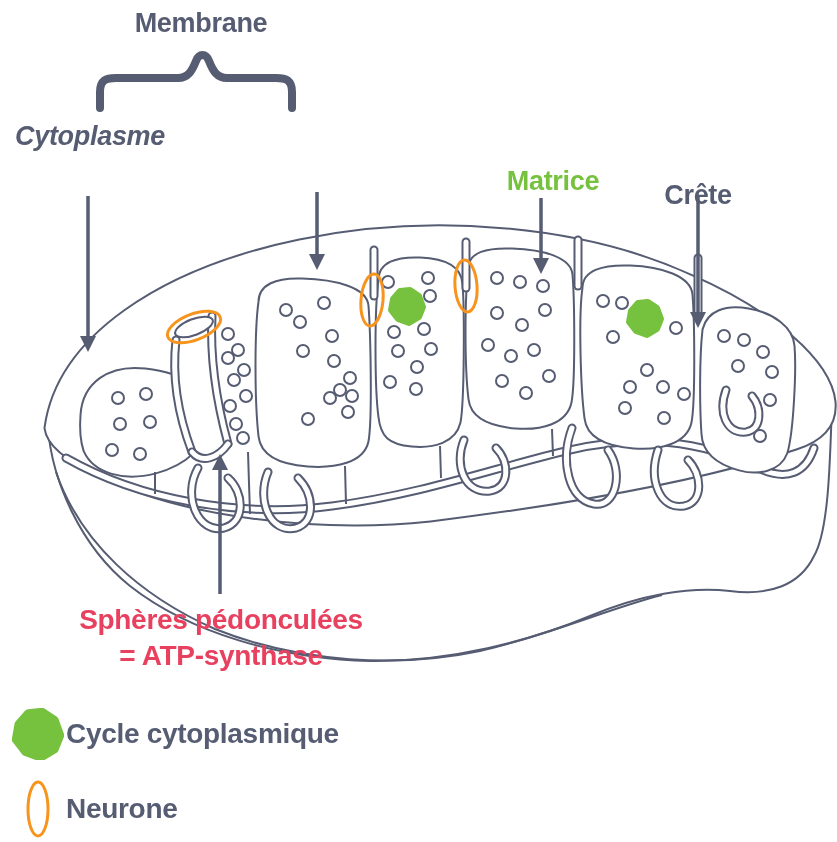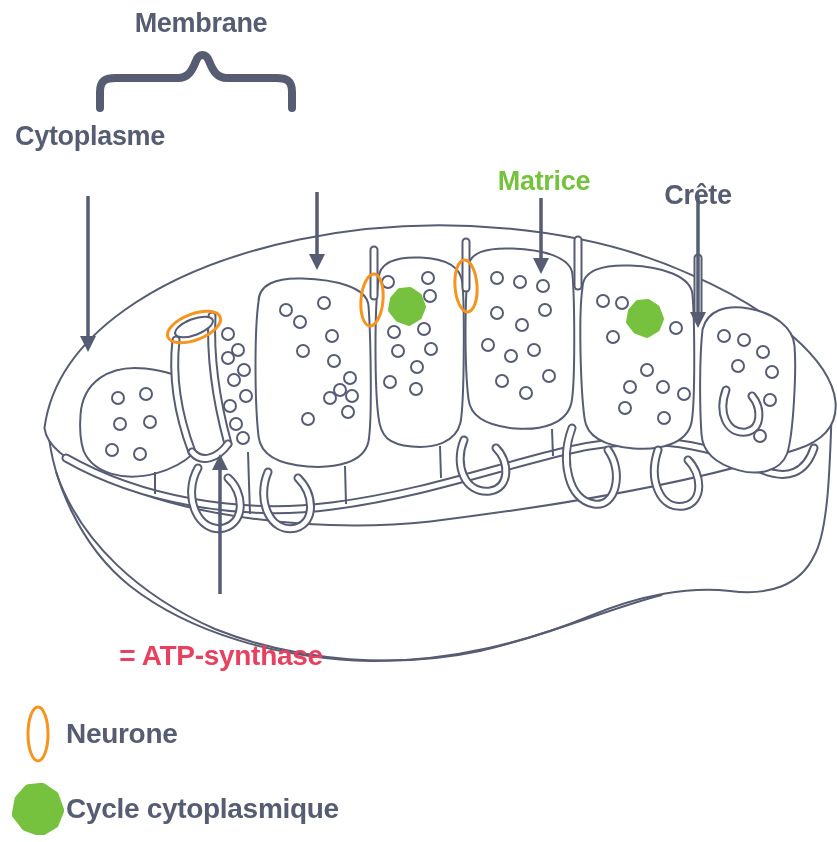--- a/index.html
+++ b/index.html
@@ -12,21 +12,21 @@
     font-family:"Liberation Sans","DejaVu Sans",sans-serif;
   }
   svg.fig{position:absolute;left:0;top:0;}
   .lbl{
     position:absolute; transform:translateX(-50%);
     font-size:27px; font-weight:700; color:var(--slate);
     text-align:center; white-space:nowrap; line-height:1.28;
     letter-spacing:-0.3px;
   }
   .lbl.wrap{white-space:normal; width:180px;}
-  .lbl.green{color:var(--green);}
+  .lbl.green{color:var(--green);margin-left:9px;}
   .lbl.red{color:var(--red); font-size:28px;}
   .legend{position:absolute; left:10px; top:703px; width:420px;}
   .legend-row{display:flex; align-items:center; margin-bottom:13px; height:62px;}
   .legend-sym{width:56px; display:flex; justify-content:center; align-items:center;}
   .legend-label{font-size:28px; font-weight:700; color:var(--slate); letter-spacing:-0.3px;}
   
   .ln{fill:none;stroke:var(--slate);stroke-width:2;}
   .fillw{fill:#ffffff;stroke:var(--slate);stroke-width:2;}
   .d9{fill:none;stroke:var(--slate);stroke-width:9;stroke-linecap:round;}
   .w5{fill:none;stroke:#ffffff;stroke-width:5;stroke-linecap:round;}
@@ -253,40 +253,40 @@
     <g>
       <line class="arrow" x1="88" y1="196" x2="88" y2="348" marker-end="url(#ah)"></line>
       <line class="arrow" x1="317" y1="192" x2="317" y2="266" marker-end="url(#ah)"></line>
       <line class="arrow" x1="541" y1="198" x2="541" y2="270" marker-end="url(#ah)"></line>
       <line class="arrow" x1="698" y1="196" x2="698" y2="324" marker-end="url(#ah)"></line>
       <line class="arrow" x1="220" y1="594" x2="220" y2="458" marker-end="url(#ah)"></line>
     </g>
   </svg>
 
   <div class="lbl" style="left:201px; top:6px;">Membrane</div>
-  <div class="lbl" style="left:90px; top:119px;">Cytoplasme</div>
+  <div class="lbl" style="left:90px; top:119px;font-style:italic;">Cytoplasme</div>
   <div class="lbl green" style="left:544px; top:164px;">Matrice</div>
   <div class="lbl" style="left:698px; top:178px;">Crête</div>
   <div class="lbl red" style="left:221px; top:602px;">
-    <br>
+    <span>Sphères pédonculées</span><br>
     <span>= ATP-synthase</span>
   </div>
 
   <div class="legend">
+    <div class="legend-row">
+      <div class="legend-sym">
+        <svg width="52" height="52" viewBox="-26 -26 52 52">
+          <use href="#blobShape" class="blob" transform="scale(1.38)"></use>
+        </svg>
+      </div>
+      <div class="legend-label">Cycle cytoplasmique</div>
+    </div>
     <div class="legend-row">
       <div class="legend-sym">
         <svg width="26" height="60" viewBox="0 0 26 60">
           <ellipse class="oell" cx="13" cy="30" rx="10" ry="27"></ellipse>
         </svg>
       </div>
       <div class="legend-label">Neurone</div>
     </div>
-    <div class="legend-row">
-      <div class="legend-sym">
-        <svg width="52" height="52" viewBox="-26 -26 52 52">
-          <use href="#blobShape" class="blob" transform="scale(1.38)"></use>
-        </svg>
-      </div>
-      <div class="legend-label">Cycle cytoplasmique</div>
-    </div>
   </div>
 
 </div>
 
 </body></html>

